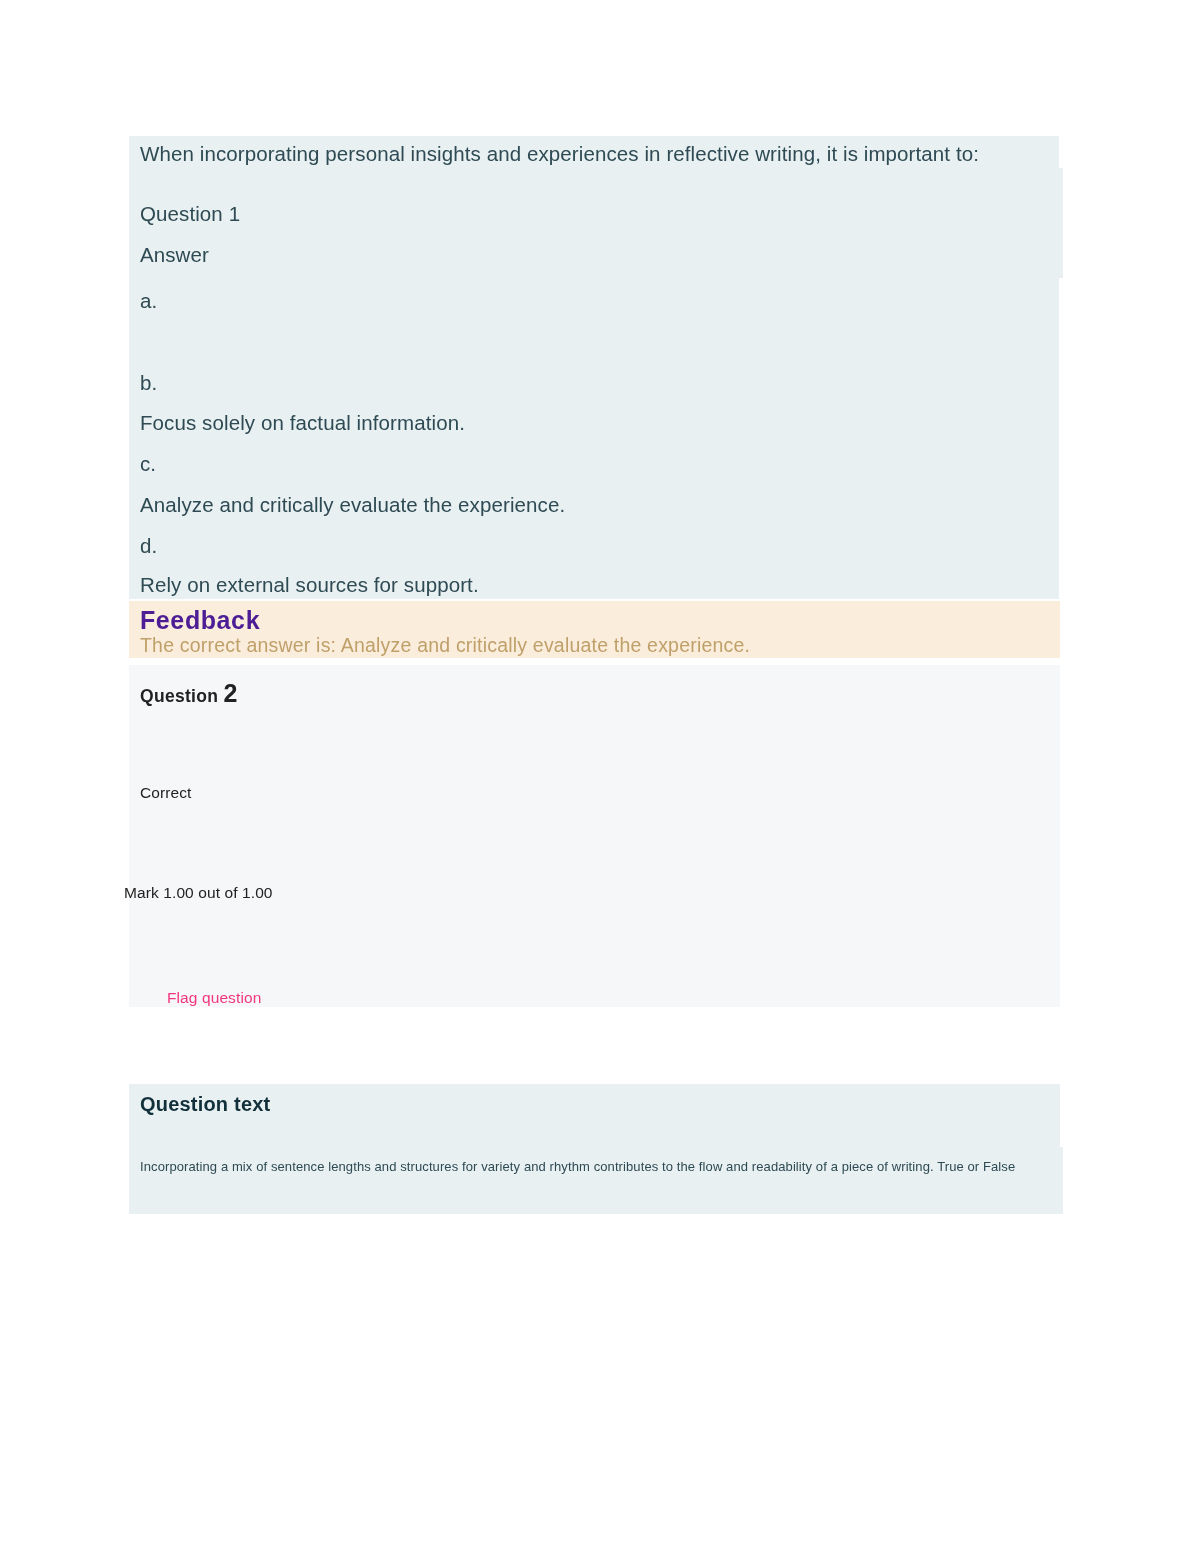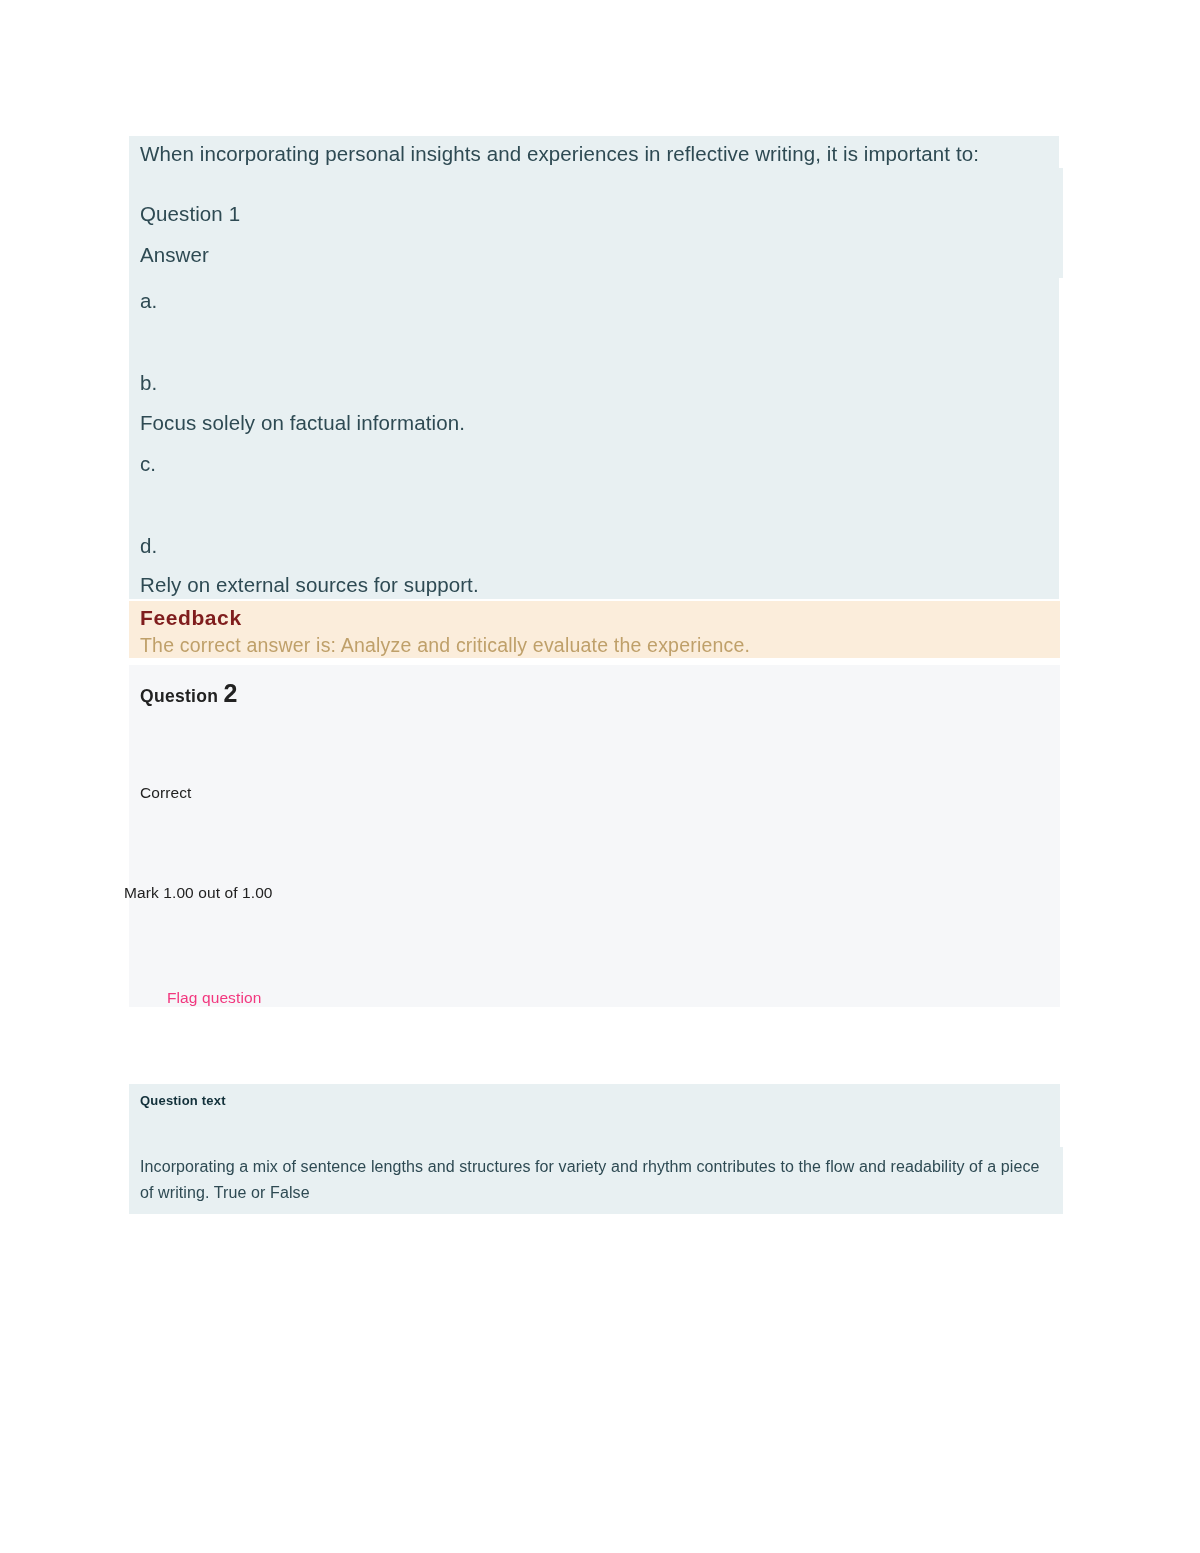--- a/index.html
+++ b/index.html
@@ -43,31 +43,31 @@
     position: absolute;
     white-space: pre;
     font-size: 20.5px;
     line-height: 26px;
     color: #2e4a53;
     letter-spacing: 0.1px;
   }
 
   .para {
     position: absolute;
-    font-size: 16px;
+    font-size: 13px;
     line-height: 26px;
     color: #2e4a53;
     letter-spacing: 0.1px;
   }
 
   .fb-title {
     position: absolute;
-    font-size: 21px;
+    font-size: 25px;
     font-weight: bold;
-    color: #7f1d1d;
+    color: #4c1d95;
     letter-spacing: 0.6px;
     white-space: pre;
   }
   .fb-text {
     position: absolute;
     font-size: 19.5px;
     color: #bfa06a;
     letter-spacing: 0.2px;
     white-space: pre;
   }
@@ -98,21 +98,21 @@
     position: absolute;
     font-size: 15.5px;
     color: #f2377e;
     white-space: pre;
     letter-spacing: 0.1px;
     cursor: pointer;
   }
 
   .block-title {
     position: absolute;
-    font-size: 13px;
+    font-size: 20px;
     font-weight: bold;
     color: #12303a;
     white-space: pre;
     letter-spacing: 0.2px;
   }
 </style>
 </head>
 <body>
 
 <div class="page">
@@ -126,20 +126,21 @@
   <div class="line" style="left:140px; top:201px;">Question 1</div>
 
   <div class="line" style="left:140px; top:242px;">Answer</div>
 
   <div class="line" style="left:140px; top:288px;">a.</div>
 
   <div class="line" style="left:140px; top:370px;">b.</div>
   <div class="line" style="left:140px; top:410px;">Focus solely on factual information.</div>
 
   <div class="line" style="left:140px; top:451px;">c.</div>
+  <div class="line" style="left:140px; top:492px;">Analyze and critically evaluate the experience.</div>
 
   <div class="line" style="left:140px; top:533px;">d.</div>
   <div class="line" style="left:140px; top:572px;">Rely on external sources for support.</div>
 
   <div class="feedback-block" style="left:129px; top:601px; width:931px; height:57px;"></div>
   <div class="fb-title" style="left:140px; top:606px;">Feedback</div>
   <div class="fb-text" style="left:140px; top:634px;">The correct answer is: Analyze and critically evaluate the experience.</div>
 
   <div class="gray-block" style="left:129px; top:665px; width:931px; height:342px;"></div>
 

